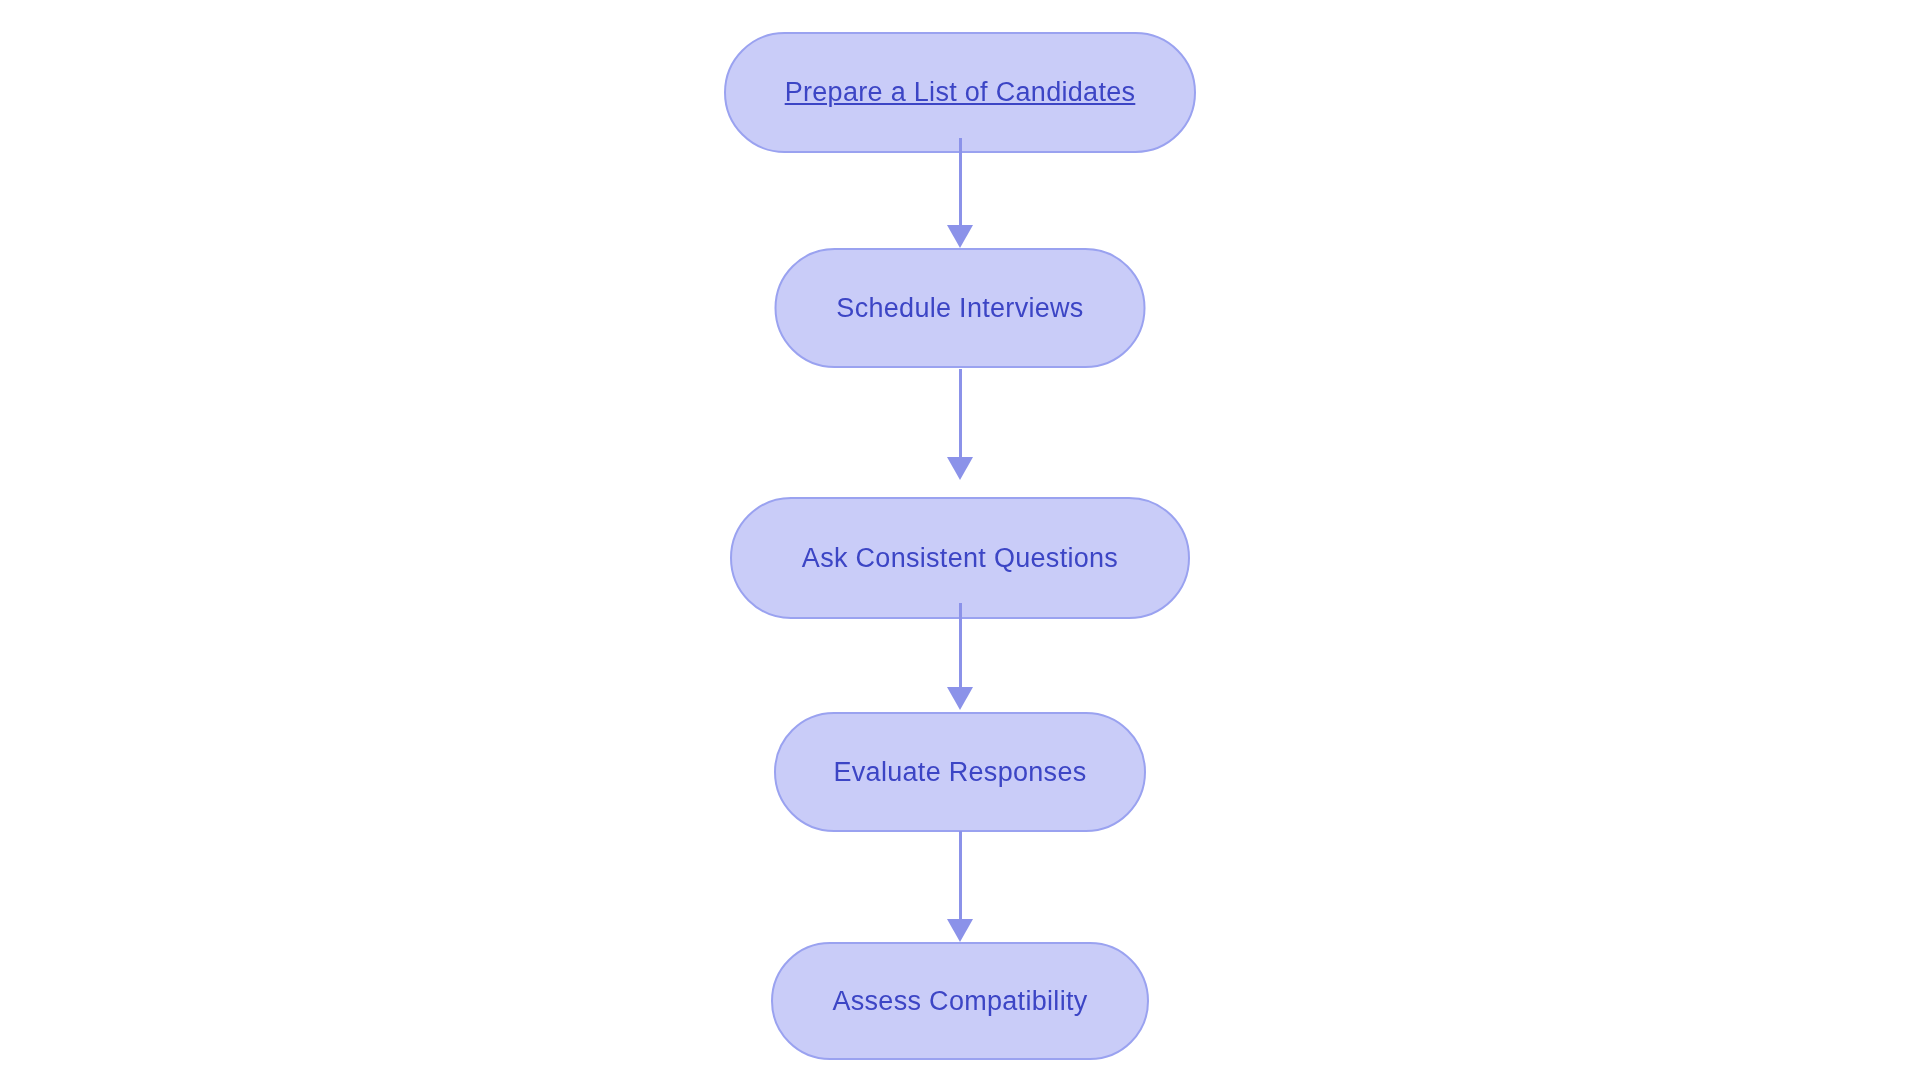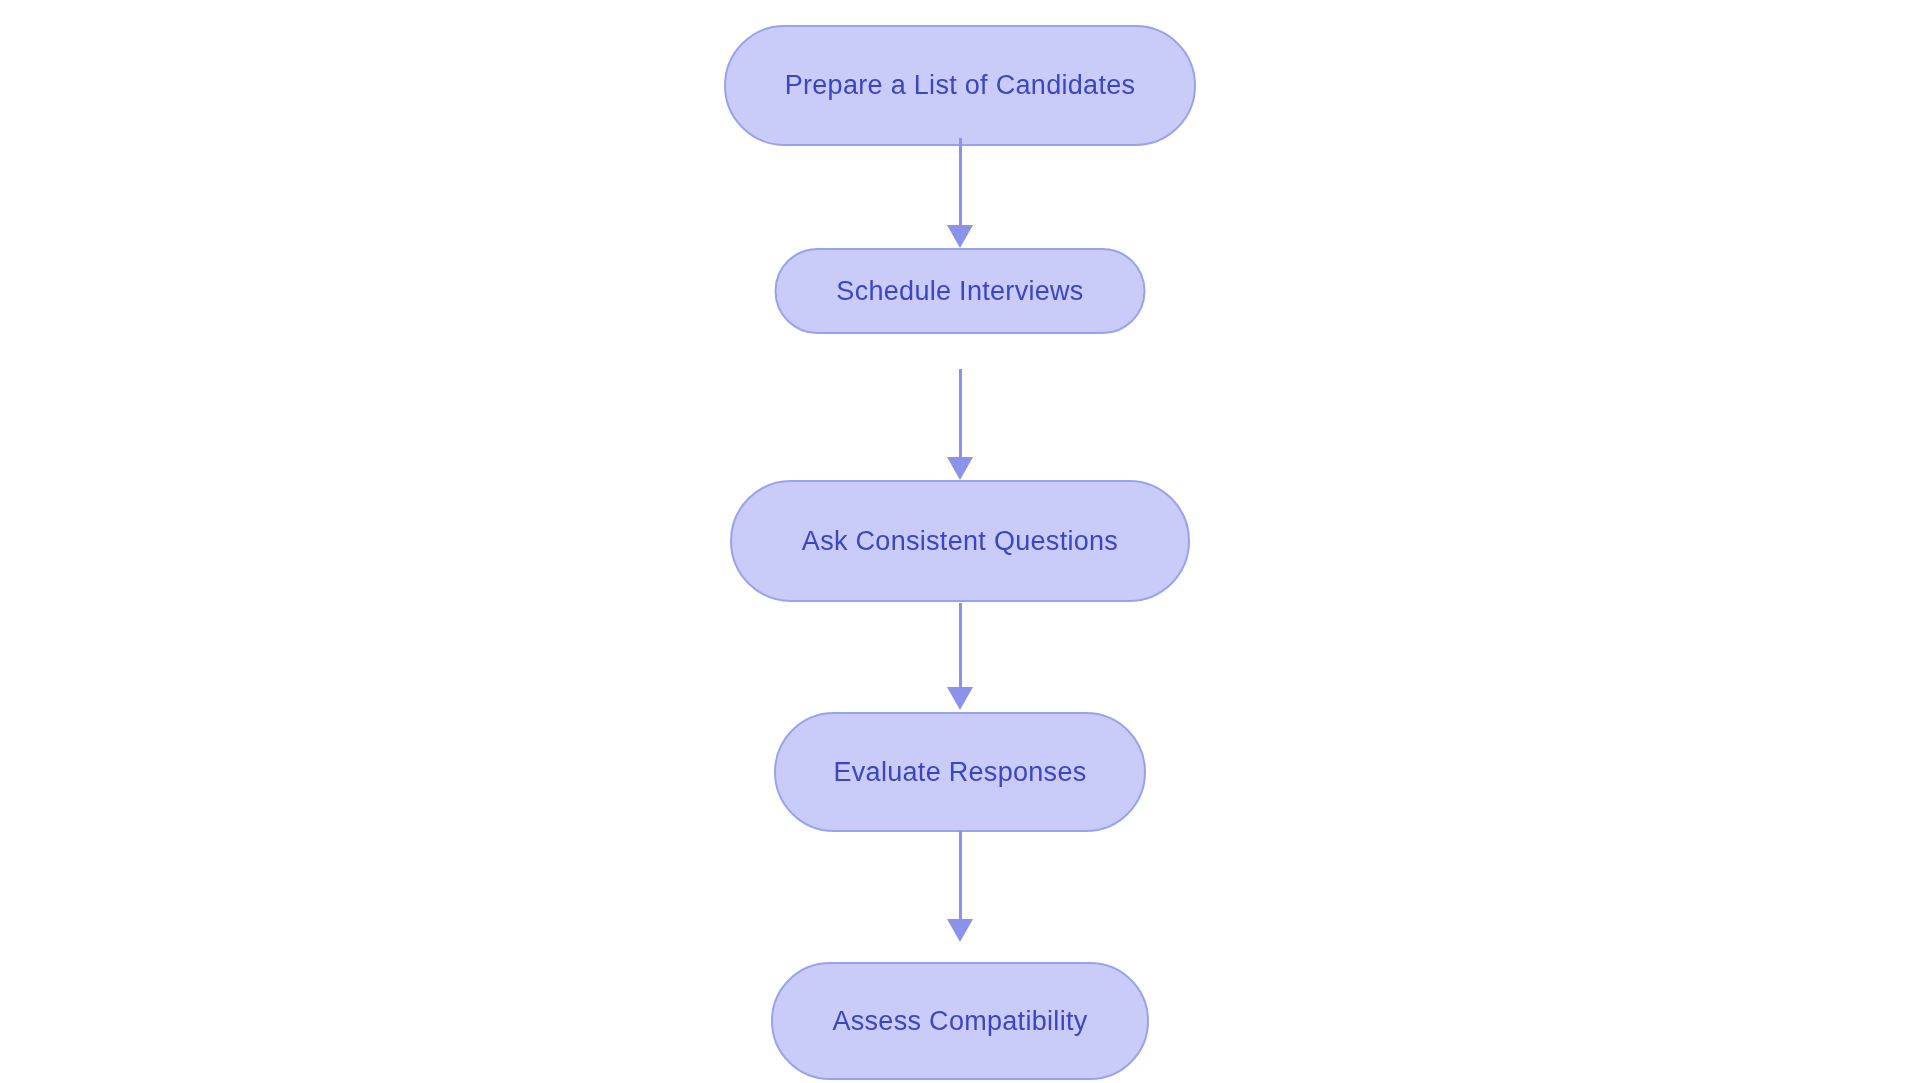--- a/index.html
+++ b/index.html
@@ -31,25 +31,25 @@
     border-radius: 62px;
     display: flex;
     align-items: center;
     justify-content: center;
     color: var(--node-text);
     font-size: 27px;
     letter-spacing: 0.3px;
     white-space: nowrap;
     text-align: center;
   }
-  .n1 { top: 25px;  width: 472px; }
-  .n2 { top: 248px; width: 371px; height: 86px; }
-  .n3 { top: 480px; width: 460px; height: 122px; }
+  .n1 { top: 32px;  width: 472px; text-decoration: underline; }
+  .n2 { top: 248px; width: 371px; height: 120px; }
+  .n3 { top: 497px; width: 460px; height: 122px; }
   .n4 { top: 712px; width: 372px; height: 120px; }
-  .n5 { top: 942px; width: 378px; height: 118px; margin-top: 20px; }
+  .n5 { top: 942px; width: 378px; height: 118px; }
   .arrow {
     position: absolute;
     left: 50%;
     transform: translateX(-50%);
     width: 26px;
     display: flex;
     flex-direction: column;
     align-items: center;
   }
   .arrow .shaft {

